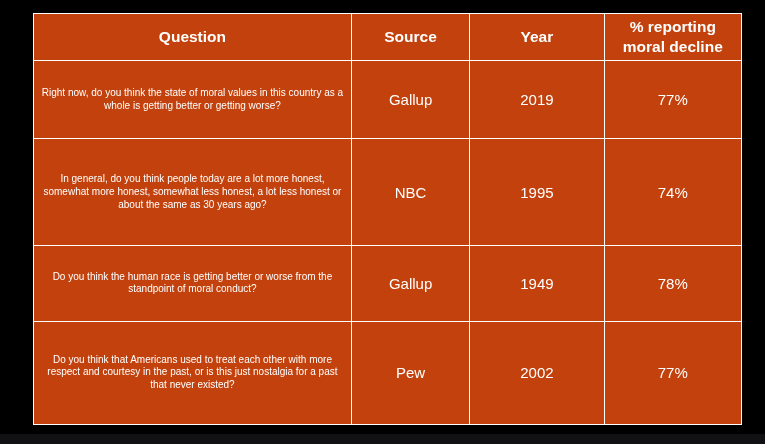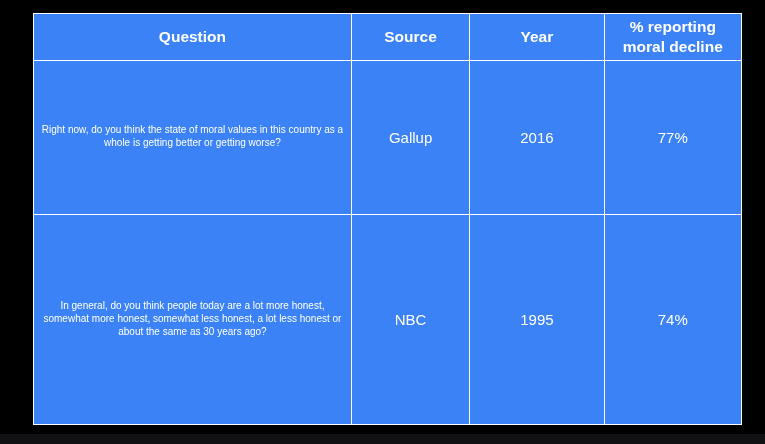--- a/index.html
+++ b/index.html
@@ -34,21 +34,21 @@
   }
 
   #poll-table {
     position: absolute;
     left: 33px;
     top: 13px;
     width: 709px;
     height: 412px;
     border-collapse: collapse;
     table-layout: fixed;
-    background: #3b82f6;
+    background: #c2410c;
     padding-left: 24px;
   }
 
   #poll-table th,
   #poll-table td {
     border: 1px solid #ffffff;
     color: #ffffff;
     text-align: center;
     vertical-align: middle;
     padding: 4px 6px;
@@ -112,27 +112,39 @@
           <span>moral decline</span>
         </th>
       </tr>
     </thead>
 
     <tbody id="table-body">
 
     <tr class="row-0">
           <td class="cell-question">Right now, do you think the state of moral values in this country as a whole is getting better or getting worse?</td>
           <td class="cell-source">Gallup</td>
-          <td class="cell-year">2016</td>
+          <td class="cell-year">2019</td>
           <td class="cell-percent">77%</td>
         </tr>
         <tr class="row-1">
           <td class="cell-question">In general, do you think people today are a lot more honest, somewhat more honest, somewhat less honest, a lot less honest or about the same as 30 years ago?</td>
           <td class="cell-source">NBC</td>
           <td class="cell-year">1995</td>
           <td class="cell-percent">74%</td>
+        </tr>
+        <tr class="row-2">
+          <td class="cell-question">Do you think the human race is getting better or worse from the standpoint of moral conduct?</td>
+          <td class="cell-source">Gallup</td>
+          <td class="cell-year">1949</td>
+          <td class="cell-percent">78%</td>
+        </tr>
+        <tr class="row-4">
+          <td class="cell-question">Do you think that Americans used to treat each other with more respect and courtesy in the past, or is this just nostalgia for a past that never existed?</td>
+          <td class="cell-source">Pew</td>
+          <td class="cell-year">2002</td>
+          <td class="cell-percent">77%</td>
         </tr>
       </tbody>
   </table>
 
   <div id="bottom-strip"></div>
 
 </div>
 
 </body></html>

